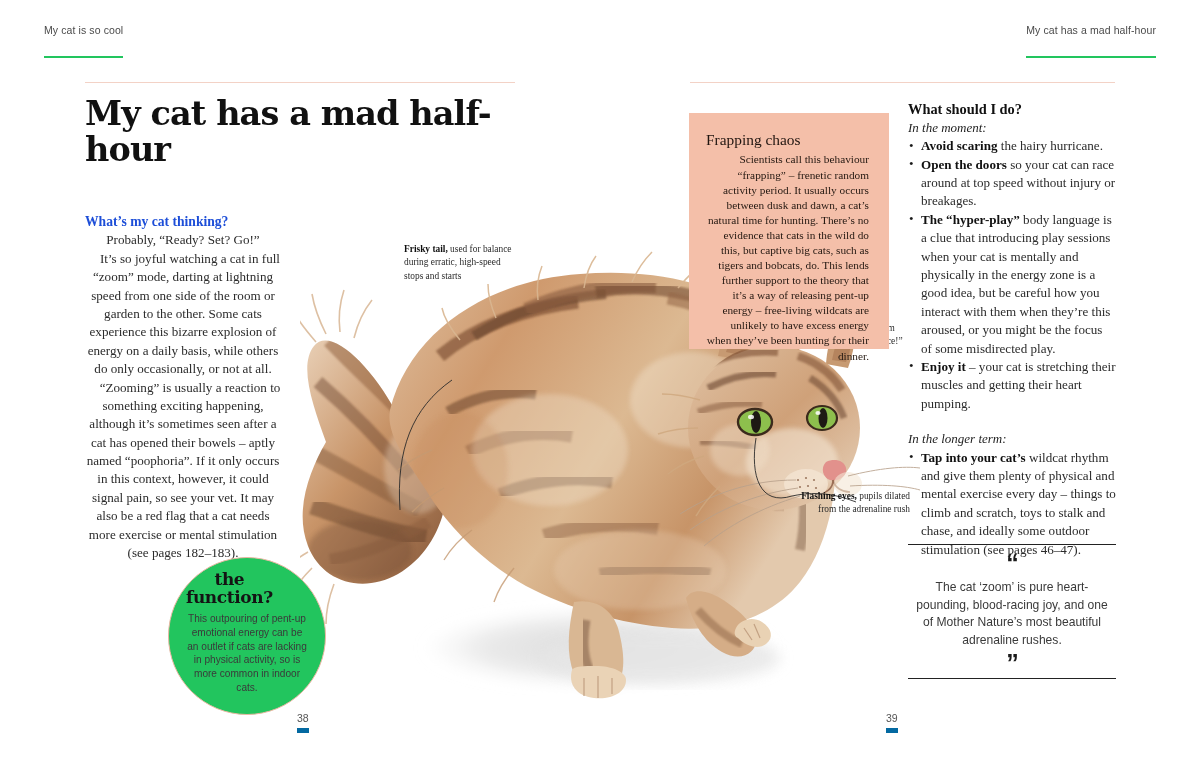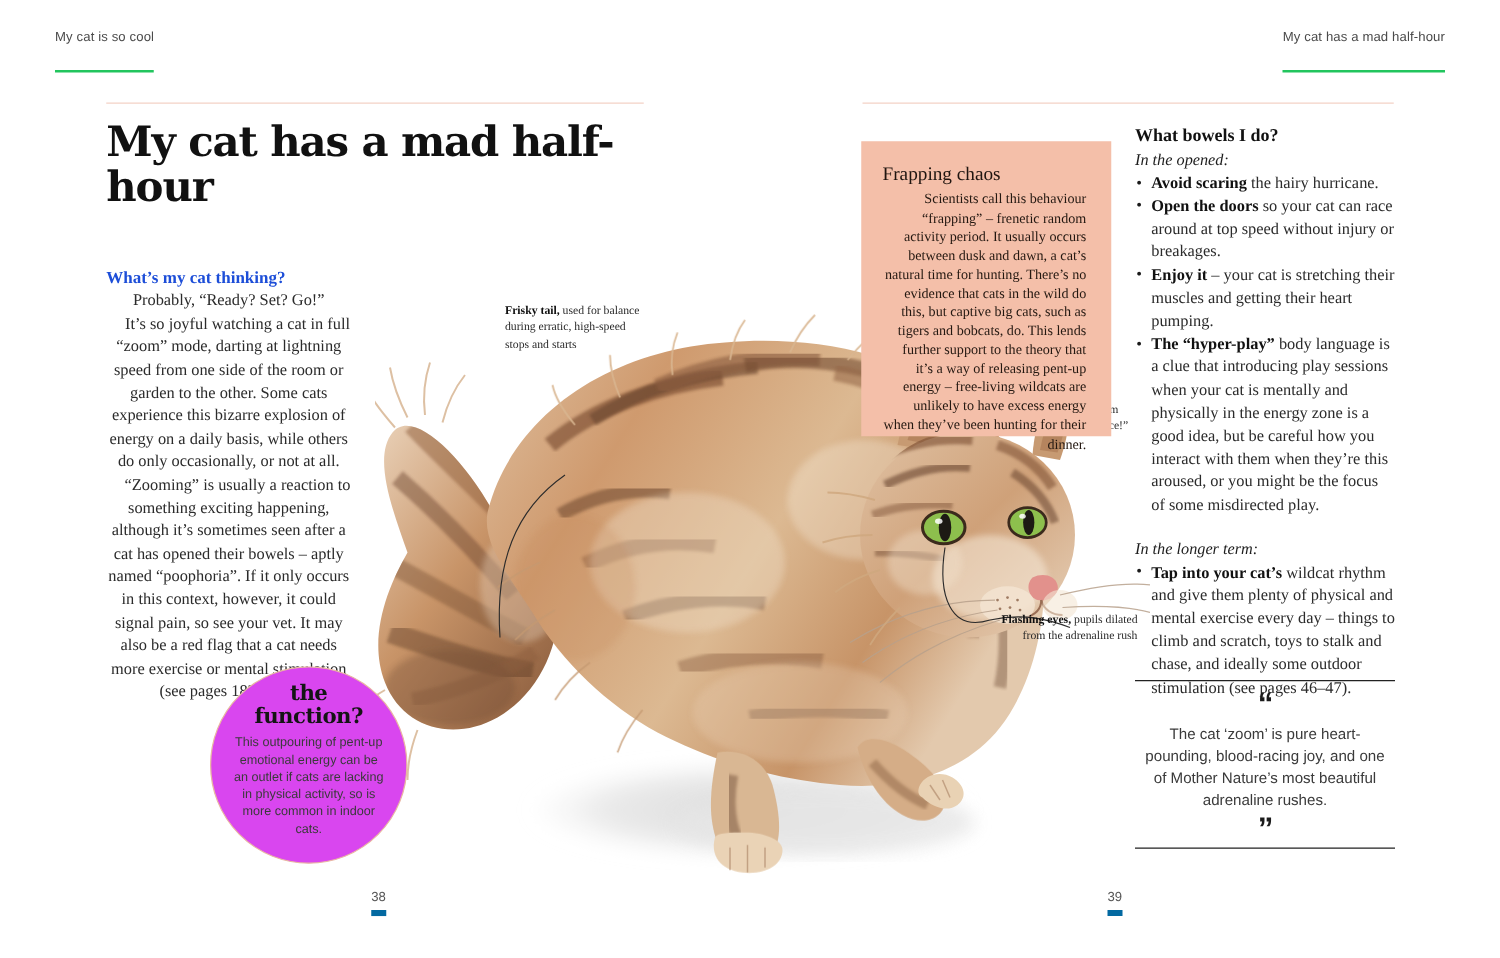--- a/index.html
+++ b/index.html
@@ -95,30 +95,30 @@
     line-height: 1.405;
     color: #2b2b2b;
     text-align: center;
   }
   .body-col p.indent { text-indent: 14px; }
 
   
   .badge {
     position: absolute;
     left: 168px;
-    top: 533px;
+    top: 557px;
     width: 158px;
     height: 158px;
     border-radius: 50%;
     border: 1.3px solid #e9b7a2;
-    background: #d946ef;
+    background: #22c55e;
     box-sizing: border-box;
     display: flex;
     flex-direction: column;
-    align-items: center;
+    align-items: flex-start;
     justify-content: flex-start;
     padding: 13px 17px 0 17px;
     text-align: center;
   }
   .badge-title {
     font-family: "DejaVu Serif", serif;
     font-weight: bold;
     font-size: 17px;
     line-height: 1.04;
     letter-spacing: -0.4px;
@@ -560,27 +560,27 @@
     </div>
     <div class="badge-body">This outpouring of pent-up emotional energy can be an outlet if cats are lacking in physical activity, so is more common in indoor cats.</div>
   </div>
 
   <div class="pinkbox">
     <h3>Frapping chaos</h3>
     <p>Scientists call this behaviour “frapping” – frenetic random activity period. It usually occurs between dusk and dawn, a cat’s natural time for hunting. There’s no evidence that cats in the wild do this, but captive big cats, such as tigers and bobcats, do. This lends further support to the theory that it’s a way of releasing pent-up energy – free-living wildcats are unlikely to have excess energy when they’ve been hunting for their dinner.</p>
   </div>
 
   <div class="right-col">
-    <h2>What bowels I do?</h2>
-    <div class="subhead-it">In the opened:</div>
+    <h2>What should I do?</h2>
+    <div class="subhead-it">In the moment:</div>
     <ul class="bullets">
       <li><b>Avoid scaring</b><span> the hairy hurricane.</span></li>
       <li><b>Open the doors</b><span> so your cat can race around at top speed without injury or breakages.</span></li>
+      <li><b>The “hyper-play”</b><span> body language is a clue that introducing play sessions when your cat is mentally and physically in the energy zone is a good idea, but be careful how you interact with them when they’re this aroused, or you might be the focus of some misdirected play.</span></li>
       <li><b>Enjoy it</b><span> – your cat is stretching their muscles and getting their heart pumping.</span></li>
-      <li><b>The “hyper-play”</b><span> body language is a clue that introducing play sessions when your cat is mentally and physically in the energy zone is a good idea, but be careful how you interact with them when they’re this aroused, or you might be the focus of some misdirected play.</span></li>
     </ul>
     <div class="spacer-lt"></div>
     <div class="subhead-it">In the longer term:</div>
     <ul class="bullets">
       <li><b>Tap into your cat’s</b><span> wildcat rhythm and give them plenty of physical and mental exercise every day – things to climb and scratch, toys to stalk and chase, and ideally some outdoor stimulation (see pages 46–47).</span></li>
     </ul>
   </div>
 
   <div class="quote">
     <div class="qmark open">“</div>

